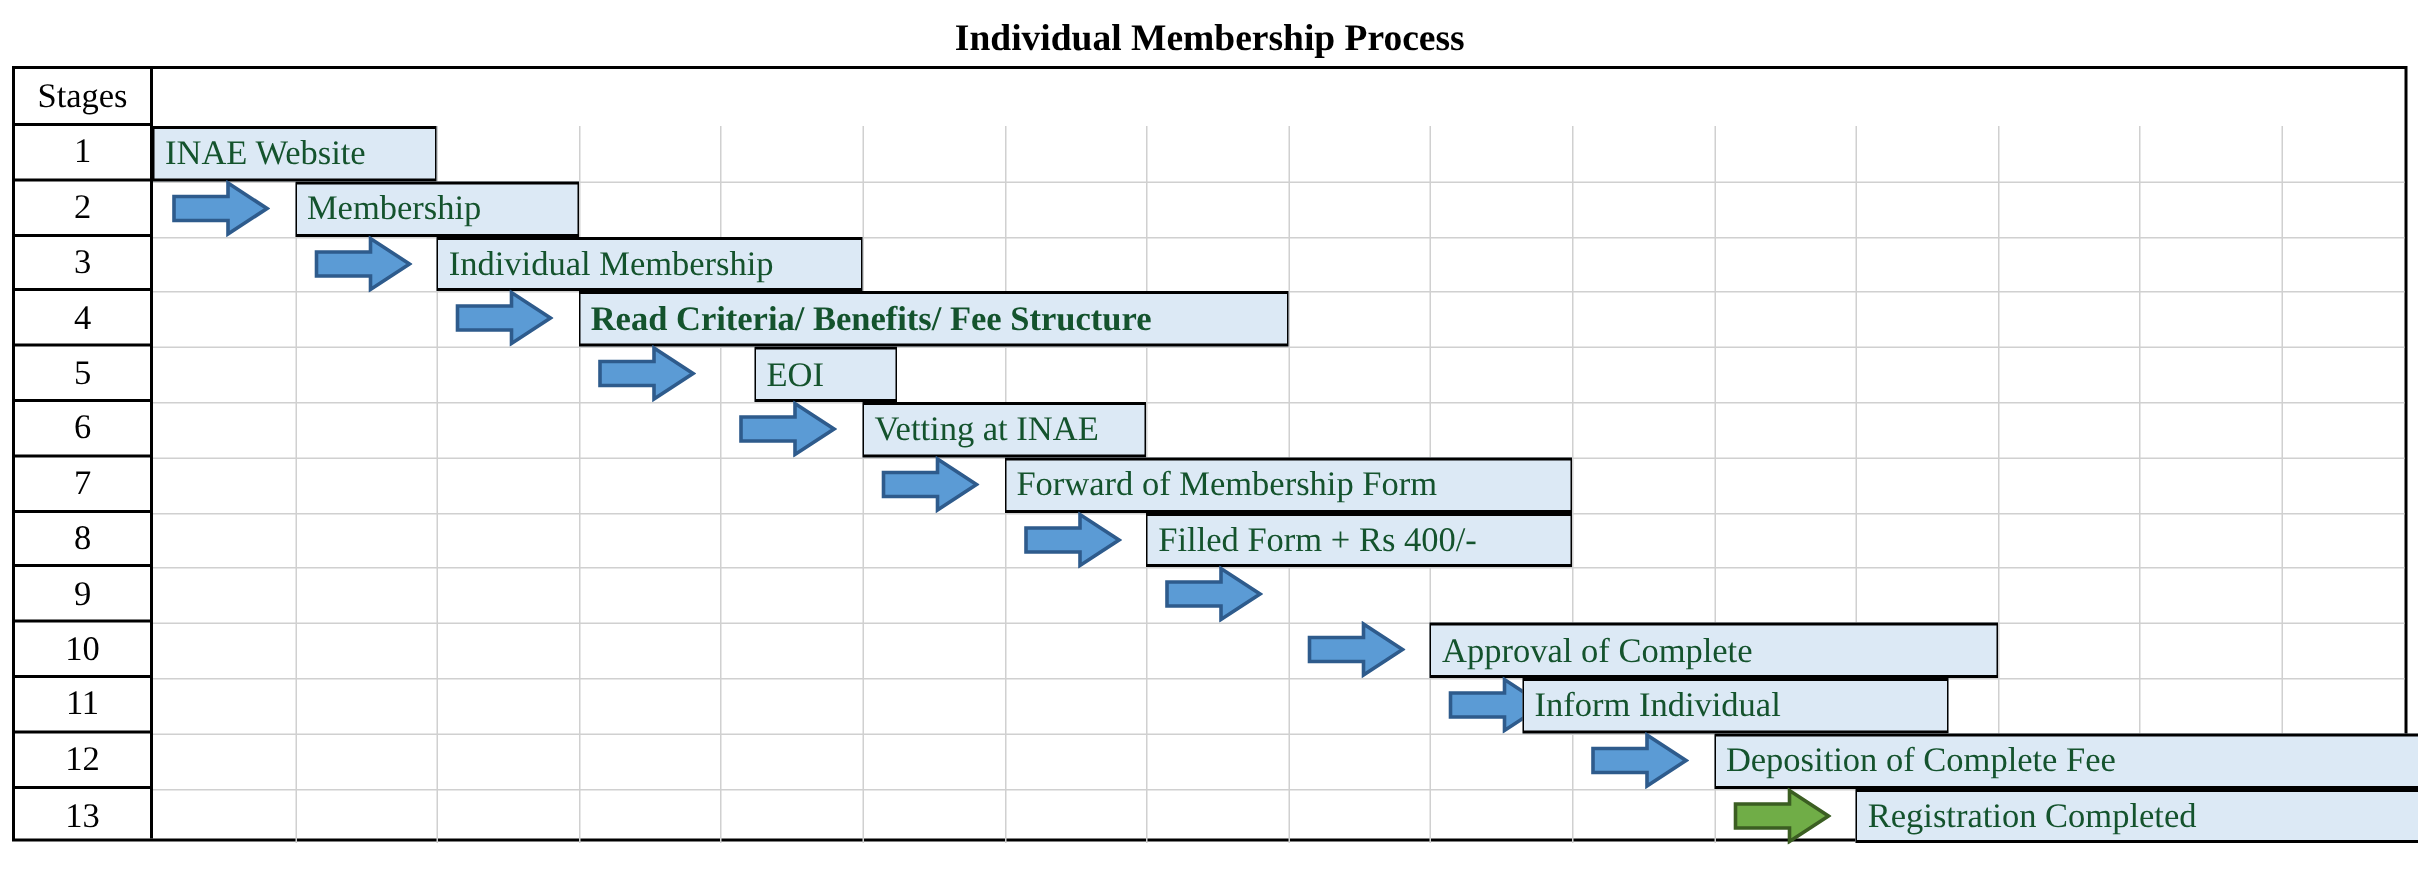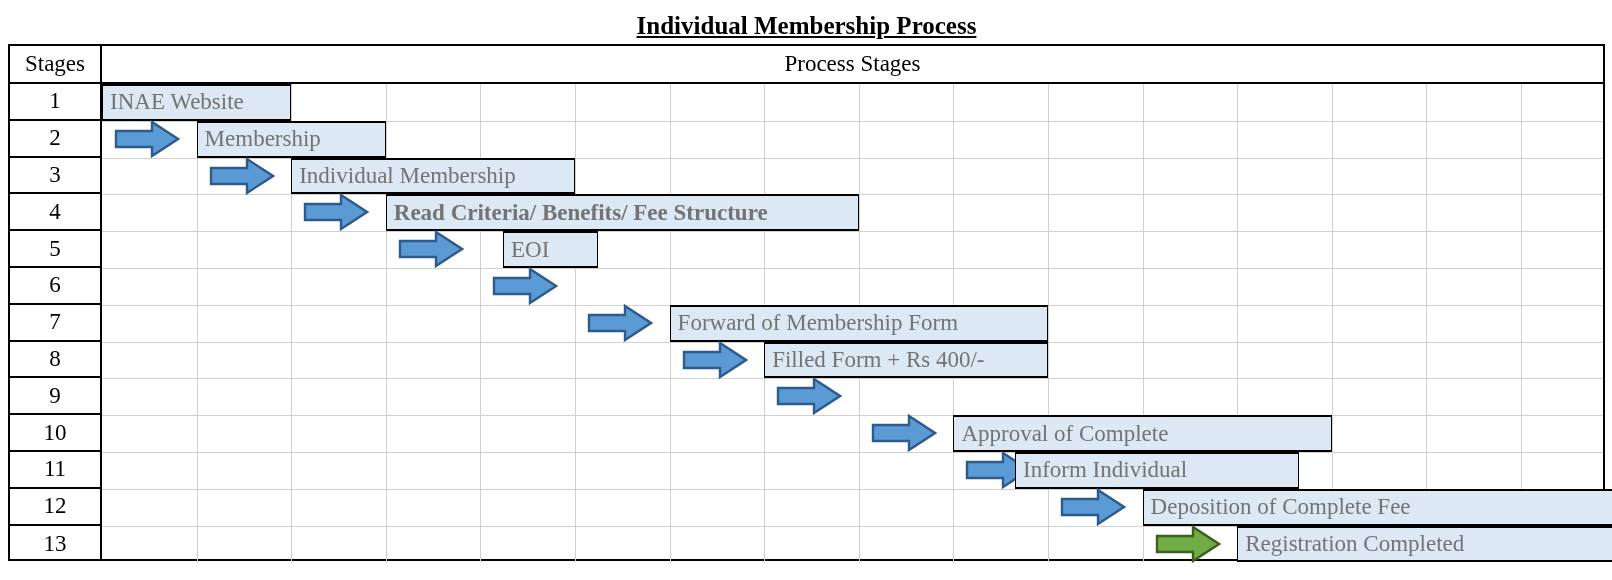--- a/index.html
+++ b/index.html
@@ -28,21 +28,20 @@
     top: 8px;
     width: 1597px;
     height: 36px;
     display: flex;
     align-items: center;
     justify-content: center;
   }
   .title-text {
     font-size: 25px;
     font-weight: bold;
-    text-decoration: underline;
     color: #000000;
     letter-spacing: 0px;
     white-space: nowrap;
   }
 
   
   .table-frame {
     position: absolute;
     left: 8px;
     top: 44px;
@@ -137,21 +136,21 @@
     box-sizing: border-box;
     background: #dce9f5;
     border-top: 2px solid #000000;
     border-bottom: 2px solid #000000;
     border-left: 1px solid #000000;
     border-right: 1px solid #000000;
     display: flex;
     align-items: center;
     padding-left: 7px;
     font-size: 23px;
-    color: #737373;
+    color: #14532d;
     white-space: nowrap;
     overflow: hidden;
   }
 
   
   .arrow {
     position: absolute;
   }
   .arrow svg { display: block; }
 </style>
@@ -179,21 +178,20 @@
           <div class="stage-cell num">8</div>
           <div class="stage-cell num">9</div>
           <div class="stage-cell num">10</div>
           <div class="stage-cell num">11</div>
           <div class="stage-cell num">12</div>
           <div class="stage-cell num last">13</div>
         </div>
     </div>
 
     <div class="right-pane">
-      <div class="process-header">Process Stages</div>
       <div class="grid-area" id="grid-area">
 
       <div class="vline" style="left: 94.6px;"></div>
           <div class="vline" style="left: 189.2px;"></div>
           <div class="vline" style="left: 283.8px;"></div>
           <div class="vline" style="left: 378.4px;"></div>
           <div class="vline" style="left: 473px;"></div>
           <div class="vline" style="left: 567.6px;"></div>
           <div class="vline" style="left: 662.2px;"></div>
           <div class="vline" style="left: 756.8px;"></div>
@@ -249,20 +247,23 @@
             </svg>
           </div>
           <div class="proc-box" style="left: 401px; top: 147.2px; width: 94.6px; height: 36.8px;">
             <span>EOI</span>
           </div>
           <div class="arrow" style="left: 390.4px; top: 183px;">
             <svg width="66" height="38" viewBox="0 0 66 38">
               <polygon points="2,11 38,11 38,2 64,19 38,36 38,27 2,27" fill="#5b9bd5" stroke="#2e5b8c" stroke-width="2.4" stroke-linejoin="miter"></polygon>
             </svg>
           </div>
+          <div class="proc-box" style="left: 473px; top: 184px; width: 189.2px; height: 36.8px;">
+            <span>Vetting at INAE</span>
+          </div>
           <div class="arrow" style="left: 485px; top: 219.8px;">
             <svg width="66" height="38" viewBox="0 0 66 38">
               <polygon points="2,11 38,11 38,2 64,19 38,36 38,27 2,27" fill="#5b9bd5" stroke="#2e5b8c" stroke-width="2.4" stroke-linejoin="miter"></polygon>
             </svg>
           </div>
           <div class="proc-box" style="left: 567.6px; top: 220.8px; width: 378.4px; height: 36.8px;">
             <span>Forward of Membership Form</span>
           </div>
           <div class="arrow" style="left: 579.6px; top: 256.6px;">
             <svg width="66" height="38" viewBox="0 0 66 38">

